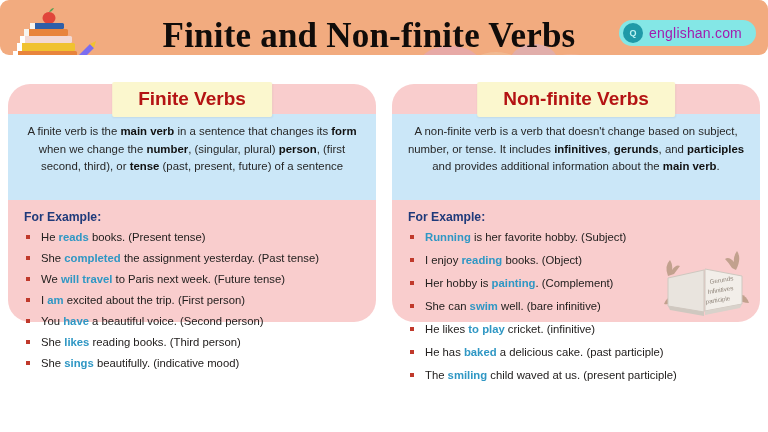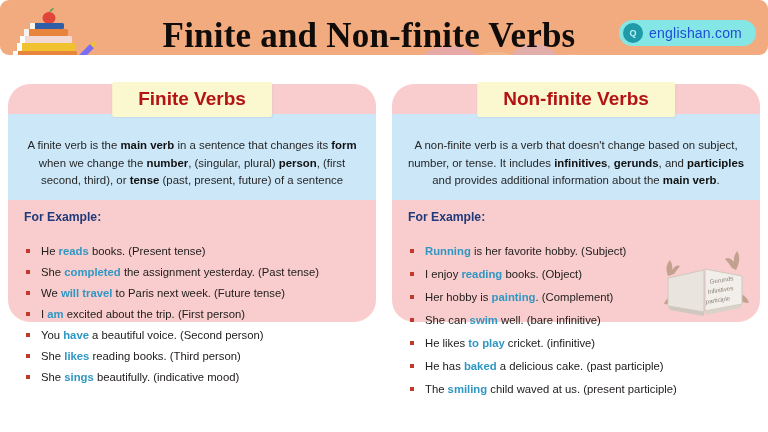--- a/index.html
+++ b/index.html
@@ -40,21 +40,21 @@
     position:absolute; right:12px; top:20px; height:26px;
     background:#84e7e6; border-radius:13px;
     display:flex; align-items:center; gap:6px;
     padding:0 14px 0 4px; z-index:4;
   }
   .brand-logo {
     width:20px; height:20px; border-radius:50%;
     background:#1f9aa8; display:flex; align-items:center; justify-content:center;
     color:#bdf3f3; font-size:9px; font-weight:bold;
   }
-  .brand-text { font-size:14px; color:#1d4ed8; letter-spacing:.2px; }
+  .brand-text { font-size:14px; color:#a21caf; letter-spacing:.2px; }
 
   
   .cards {
     position:absolute; left:0; top:72px; width:768px; height:256px;
     display:flex; gap:16px; padding:12px 8px 6px 8px;
   }
   .card {
     position:relative; flex:1 1 0; min-width:0;
     background:#f9cdcd; border-radius:22px;
     padding-top:30px;
@@ -68,29 +68,29 @@
     border-radius:2px;
     z-index:5;
     box-shadow:0 1px 2px rgba(0,0,0,.06);
   }
   .card-def {
     background:#cbe7f8;
     padding:9px 14px 10px 14px;
     text-align:center;
     font-size:11.4px; line-height:1.55; color:#272727;
     min-height:86px;
-    display:flex; align-items:flex-end; justify-content:center;
+    display:flex; align-items:flex-start; justify-content:center;
   }
   .card-def p { width:100%; }
   .card-def b { font-weight:bold; color:#111; }
 
   .examples { padding:10px 10px 8px 16px; position:relative; }
   .ex-heading {
     font-size:12.2px; font-weight:bold; color:#1f3a7a;
-    margin-bottom:17px;
+    margin-bottom:3px;
   }
   .ex-list { list-style:none; }
   .ex-item {
     position:relative;
     font-size:11.3px; color:#23201f;
     padding-left:17px; margin-bottom:1px;
     line-height:1.45;
     height:20px; display:flex; align-items:center;
   }
   .ex-item::before {

